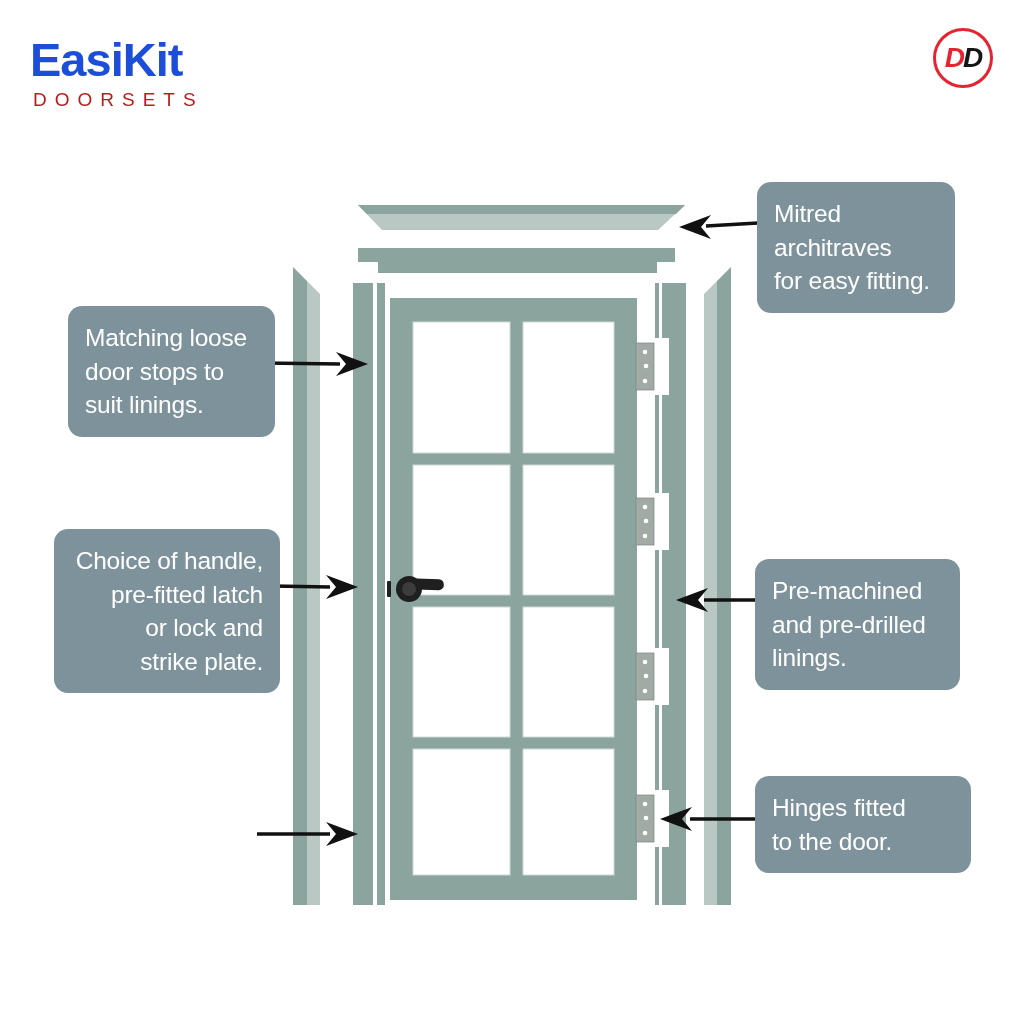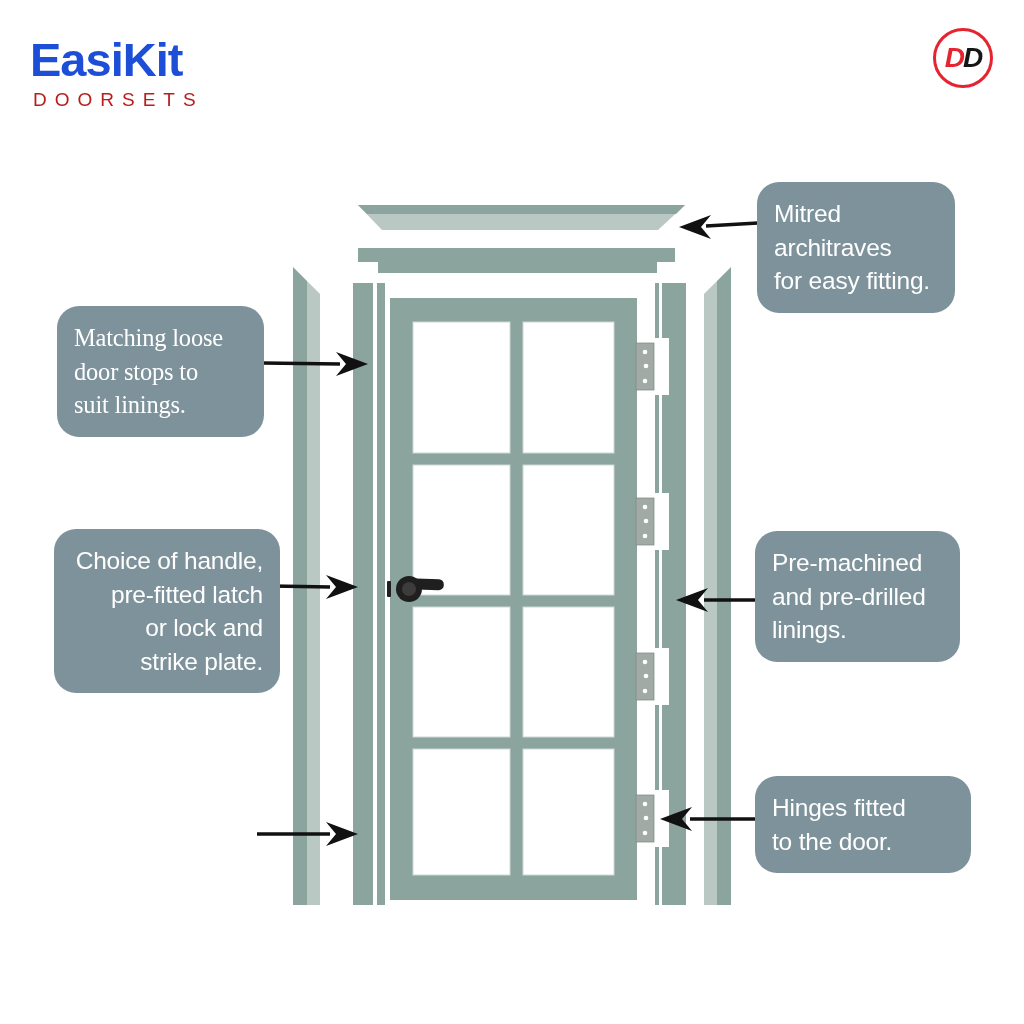--- a/index.html
+++ b/index.html
@@ -37,28 +37,28 @@
   .arrow-head{fill:#111;}
   .pane{fill:#ffffff;stroke:#cdd8d4;stroke-width:1;}
   .hinge{fill:#a2aaa5;stroke:#7f8a85;stroke-width:0.75;}
   .hinge-dot{fill:#ffffff;}
   .notch{fill:#ffffff;}
   .handle-metal{fill:#1f1f1f;}
 
   
   .callout{
     position:absolute;background:var(--callout_bg);color:#ffffff;
-    border-radius:22px;padding:15px 17px;
+    border-radius:14px;padding:15px 17px;
     font-size:24.5px;line-height:1.37;white-space:pre-line;letter-spacing:-0.2px;
     box-sizing:border-box;
   }
   .co-architraves{left:757px;top:182px;width:198px;}
-  .co-door-stops {left:57px; top:306px;width:207px;font-family:Liberation Serif, serif;}
+  .co-door-stops {left:68px; top:306px;width:207px;}
   .co-handle     {left:54px; top:529px;width:226px;text-align:right;}
-  .co-linings    {left:755px;top:531px;width:205px;}
+  .co-linings    {left:755px;top:559px;width:205px;}
   .co-frame      {left:57px; top:802px;width:202px;}
   .co-hinges     {left:755px;top:776px;width:216px;}
 
   
   .footer-caption{
     position:absolute;left:0;top:938px;width:1024px;text-align:center;
   }
   .footer-caption span{
     display:inline-block;font-size:34px;font-weight:bold;color:var(--ink);
     transform:scaleX(0.84);transform-origin:center;white-space:nowrap;letter-spacing:0px;

